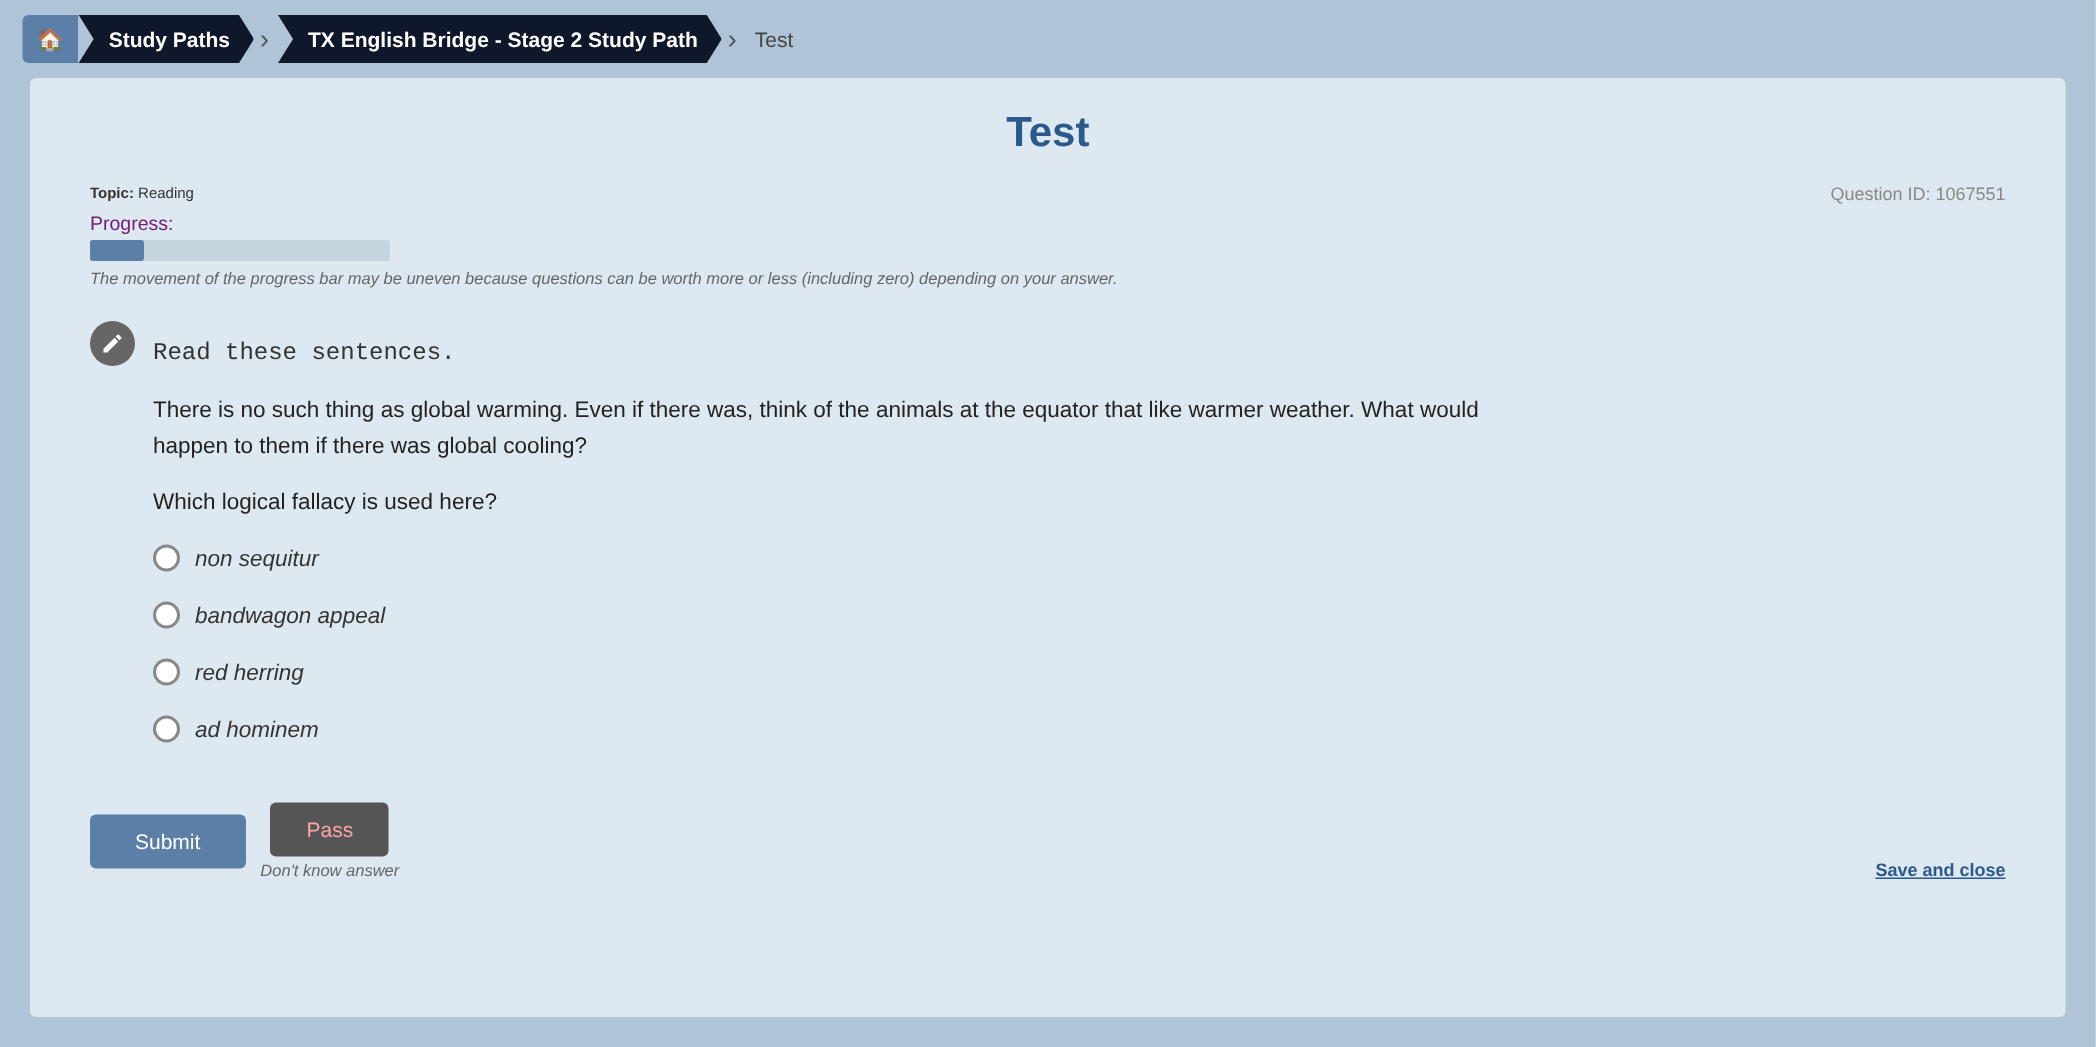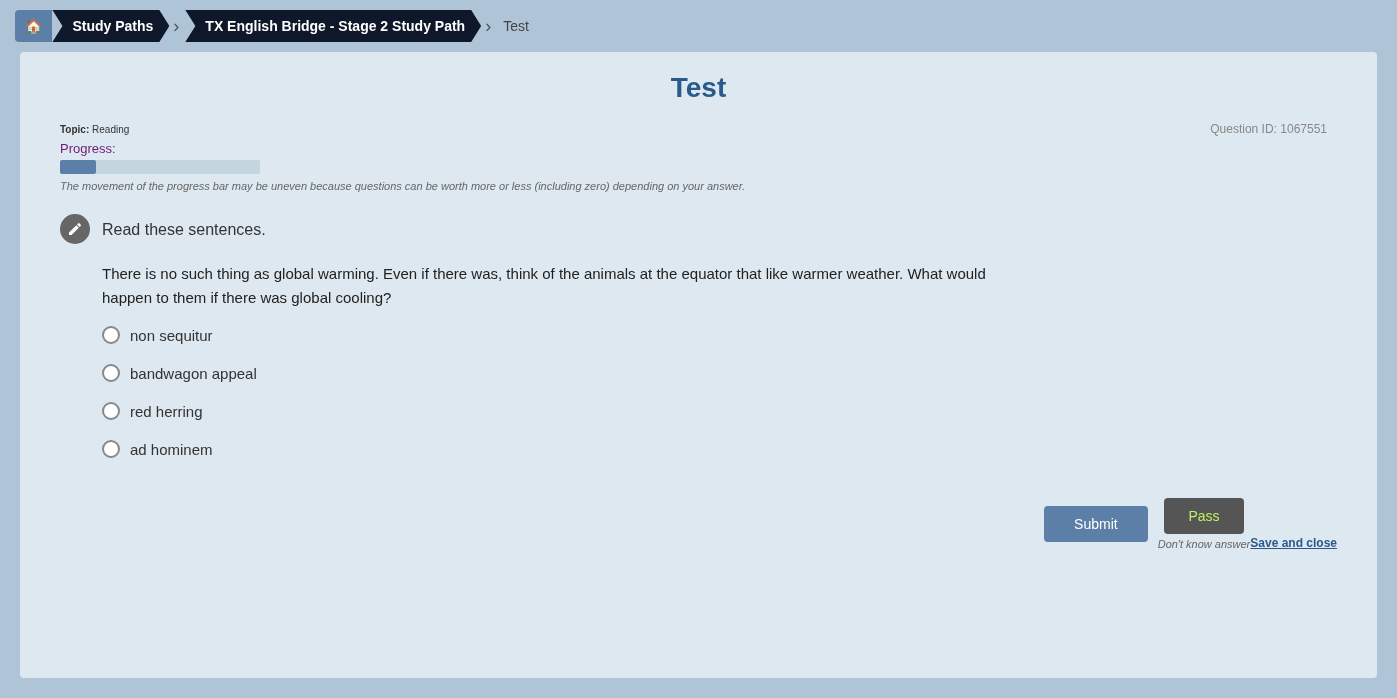--- a/index.html
+++ b/index.html
@@ -118,30 +118,31 @@
       font-size: 11px;
       color: #666;
       font-style: italic;
       margin-bottom: 20px;
       max-width: 700px;
     }
 
     .question-id {
       position: absolute;
       top: 70px;
-      right: 50px;
+      right: 40px;
       font-size: 12px;
       color: #888;
     }
 
     .question-section {
       display: flex;
-      align-items: center;
+      align-items: flex-end;
       gap: 12px;
       margin-bottom: 18px;
+      font-family: Liberation Mono, monospace;
     }
 
     .pencil-icon {
       width: 30px;
       height: 30px;
       background-color: #666;
       border-radius: 50%;
       display: flex;
       align-items: center;
       justify-content: center;
@@ -183,40 +184,41 @@
       display: flex;
       flex-direction: column;
       gap: 20px;
     }
 
     .option-row {
       display: flex;
       align-items: center;
       gap: 10px;
       cursor: pointer;
+      font-style: italic;
     }
 
     .radio-circle {
       width: 18px;
       height: 18px;
       border: 2px solid #888;
       border-radius: 50%;
       flex-shrink: 0;
       background: white;
     }
 
     .option-label {
       font-size: 15px;
       color: #333;
     }
 
     .bottom-bar {
       display: flex;
       align-items: flex-start;
-      justify-content: flex-end;
+      justify-content: space-between;
       margin-top: 40px;
       padding: 0 0 10px 0;
     }
 
     .left-buttons {
       display: flex;
       align-items: center;
       gap: 10px;
     }
 
@@ -232,21 +234,21 @@
 
     .pass-section {
       display: flex;
       flex-direction: column;
       align-items: center;
       gap: 4px;
     }
 
     .pass-button {
       background-color: #555;
-      color: #bef264;
+      color: #fca5a5;
       border: none;
       padding: 10px 24px;
       font-size: 14px;
       border-radius: 4px;
       cursor: pointer;
     }
 
     .dont-know {
       font-size: 11px;
       color: #666;
@@ -305,20 +307,21 @@
     <div class="pencil-icon">
       <svg viewBox="0 0 24 24" xmlns="http://www.w3.org/2000/svg">
         <path d="M3 17.25V21h3.75L17.81 9.94l-3.75-3.75L3 17.25zM20.71 7.04a1 1 0 0 0 0-1.41l-2.34-2.34a1 1 0 0 0-1.41 0l-1.83 1.83 3.75 3.75 1.83-1.83z"></path>
       </svg>
     </div>
     <span class="read-sentences-label">Read these sentences.</span>
   </div>
 
   <div class="passage-text">There is no such thing as global warming. Even if there was, think of the animals at the equator that like warmer weather. What would happen to them if there was global cooling?</div>
 
+  <div class="question-text">Which logical fallacy is used here?</div>
 
   <div class="options-container">
 
     <div class="option-row">
       <div class="radio-circle"></div>
       <span class="option-label">non sequitur</span>
     </div>
 
     <div class="option-row">
       <div class="radio-circle"></div>

